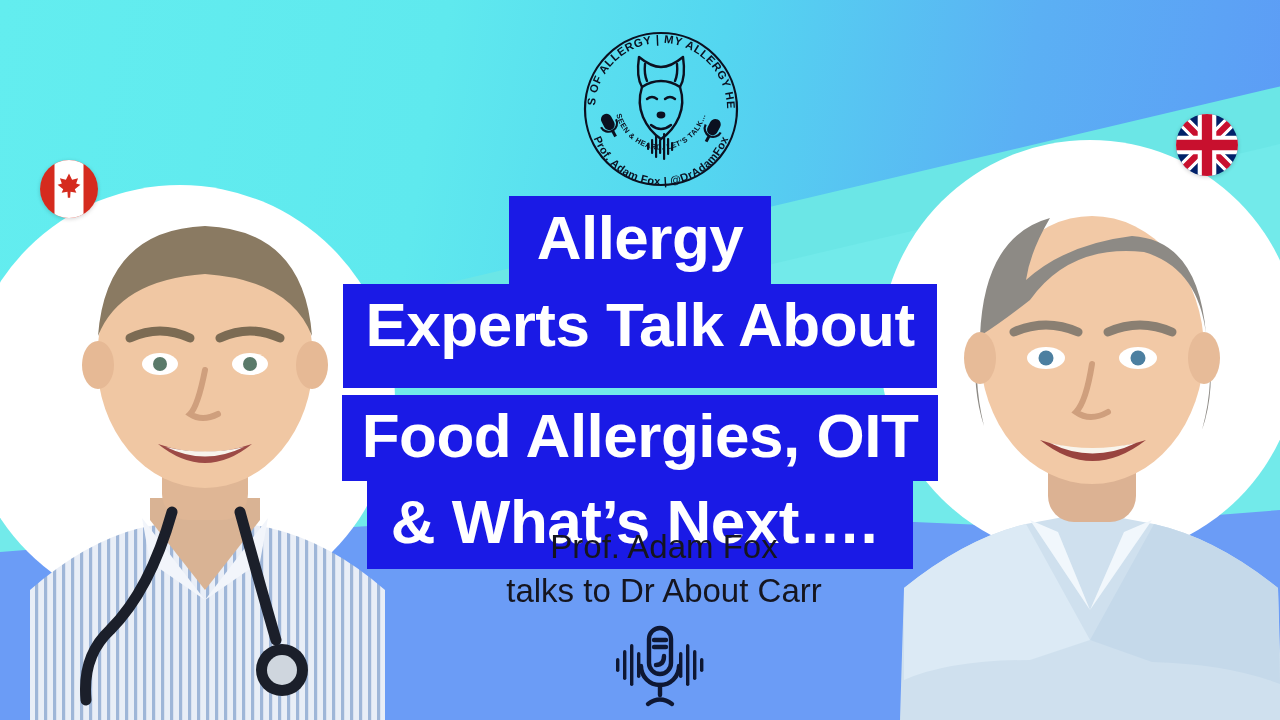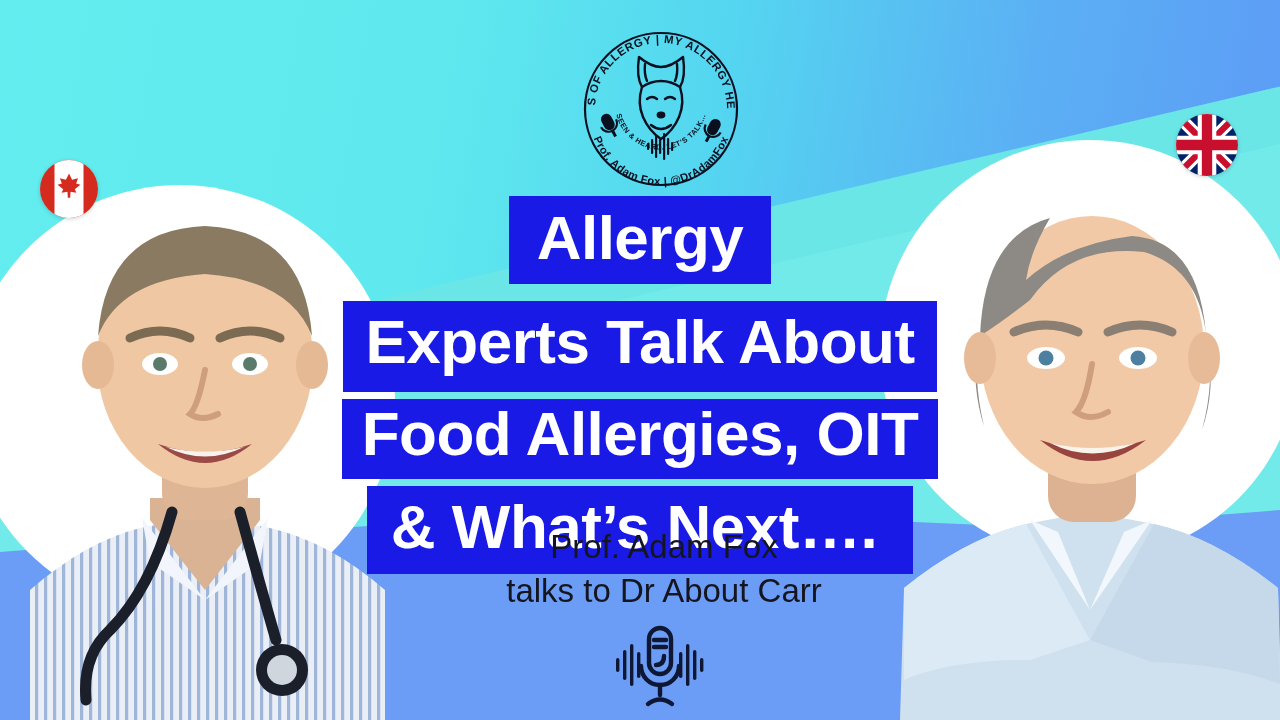--- a/index.html
+++ b/index.html
@@ -42,23 +42,23 @@
     box-shadow:0 1px 4px rgba(0,0,0,.18);}
   .flag-ca{left:40px;top:160px;width:58px;height:58px;}
   .flag-uk{left:1176px;top:114px;width:62px;height:62px;}
 
   
   .title{position:absolute;left:0;top:196px;width:1280px;
     display:flex;flex-direction:column;align-items:center;}
   .tline{display:inline-block;background:#1A1AE6;color:#ffffff;
     font-weight:bold;line-height:1.0;white-space:nowrap;
     letter-spacing:-0.5px;}
-  .t1{font-size:62px;padding:11px 28px 15px 28px;margin-bottom:17px;}
-  .t2{font-size:62px;padding:10px 22px 19px 22px;margin-bottom:7px;}
-  .t3{font-size:62px;padding:4px 20px 14px 20px;margin-bottom:7px;}
+  .t1{font-size:62px;padding:11px 28px 15px 28px;margin-bottom:0;}
+  .t2{font-size:62px;padding:10px 22px 32px 22px;margin-bottom:7px;}
+  .t3{font-size:62px;padding:10px 20px 14px 20px;}
   .t4{font-size:62px;padding:10px 36px 16px 24px;}
 
   
   .subtitle{position:absolute;left:0;top:525px;width:1280px;text-align:center;
     color:#15151f;font-size:33px;line-height:1.32;font-weight:400;padding-left:24px;}
 
   
   .mic{position:absolute;left:612px;top:622px;width:96px;height:88px;}
   .mic svg{display:block;}
 </style>

